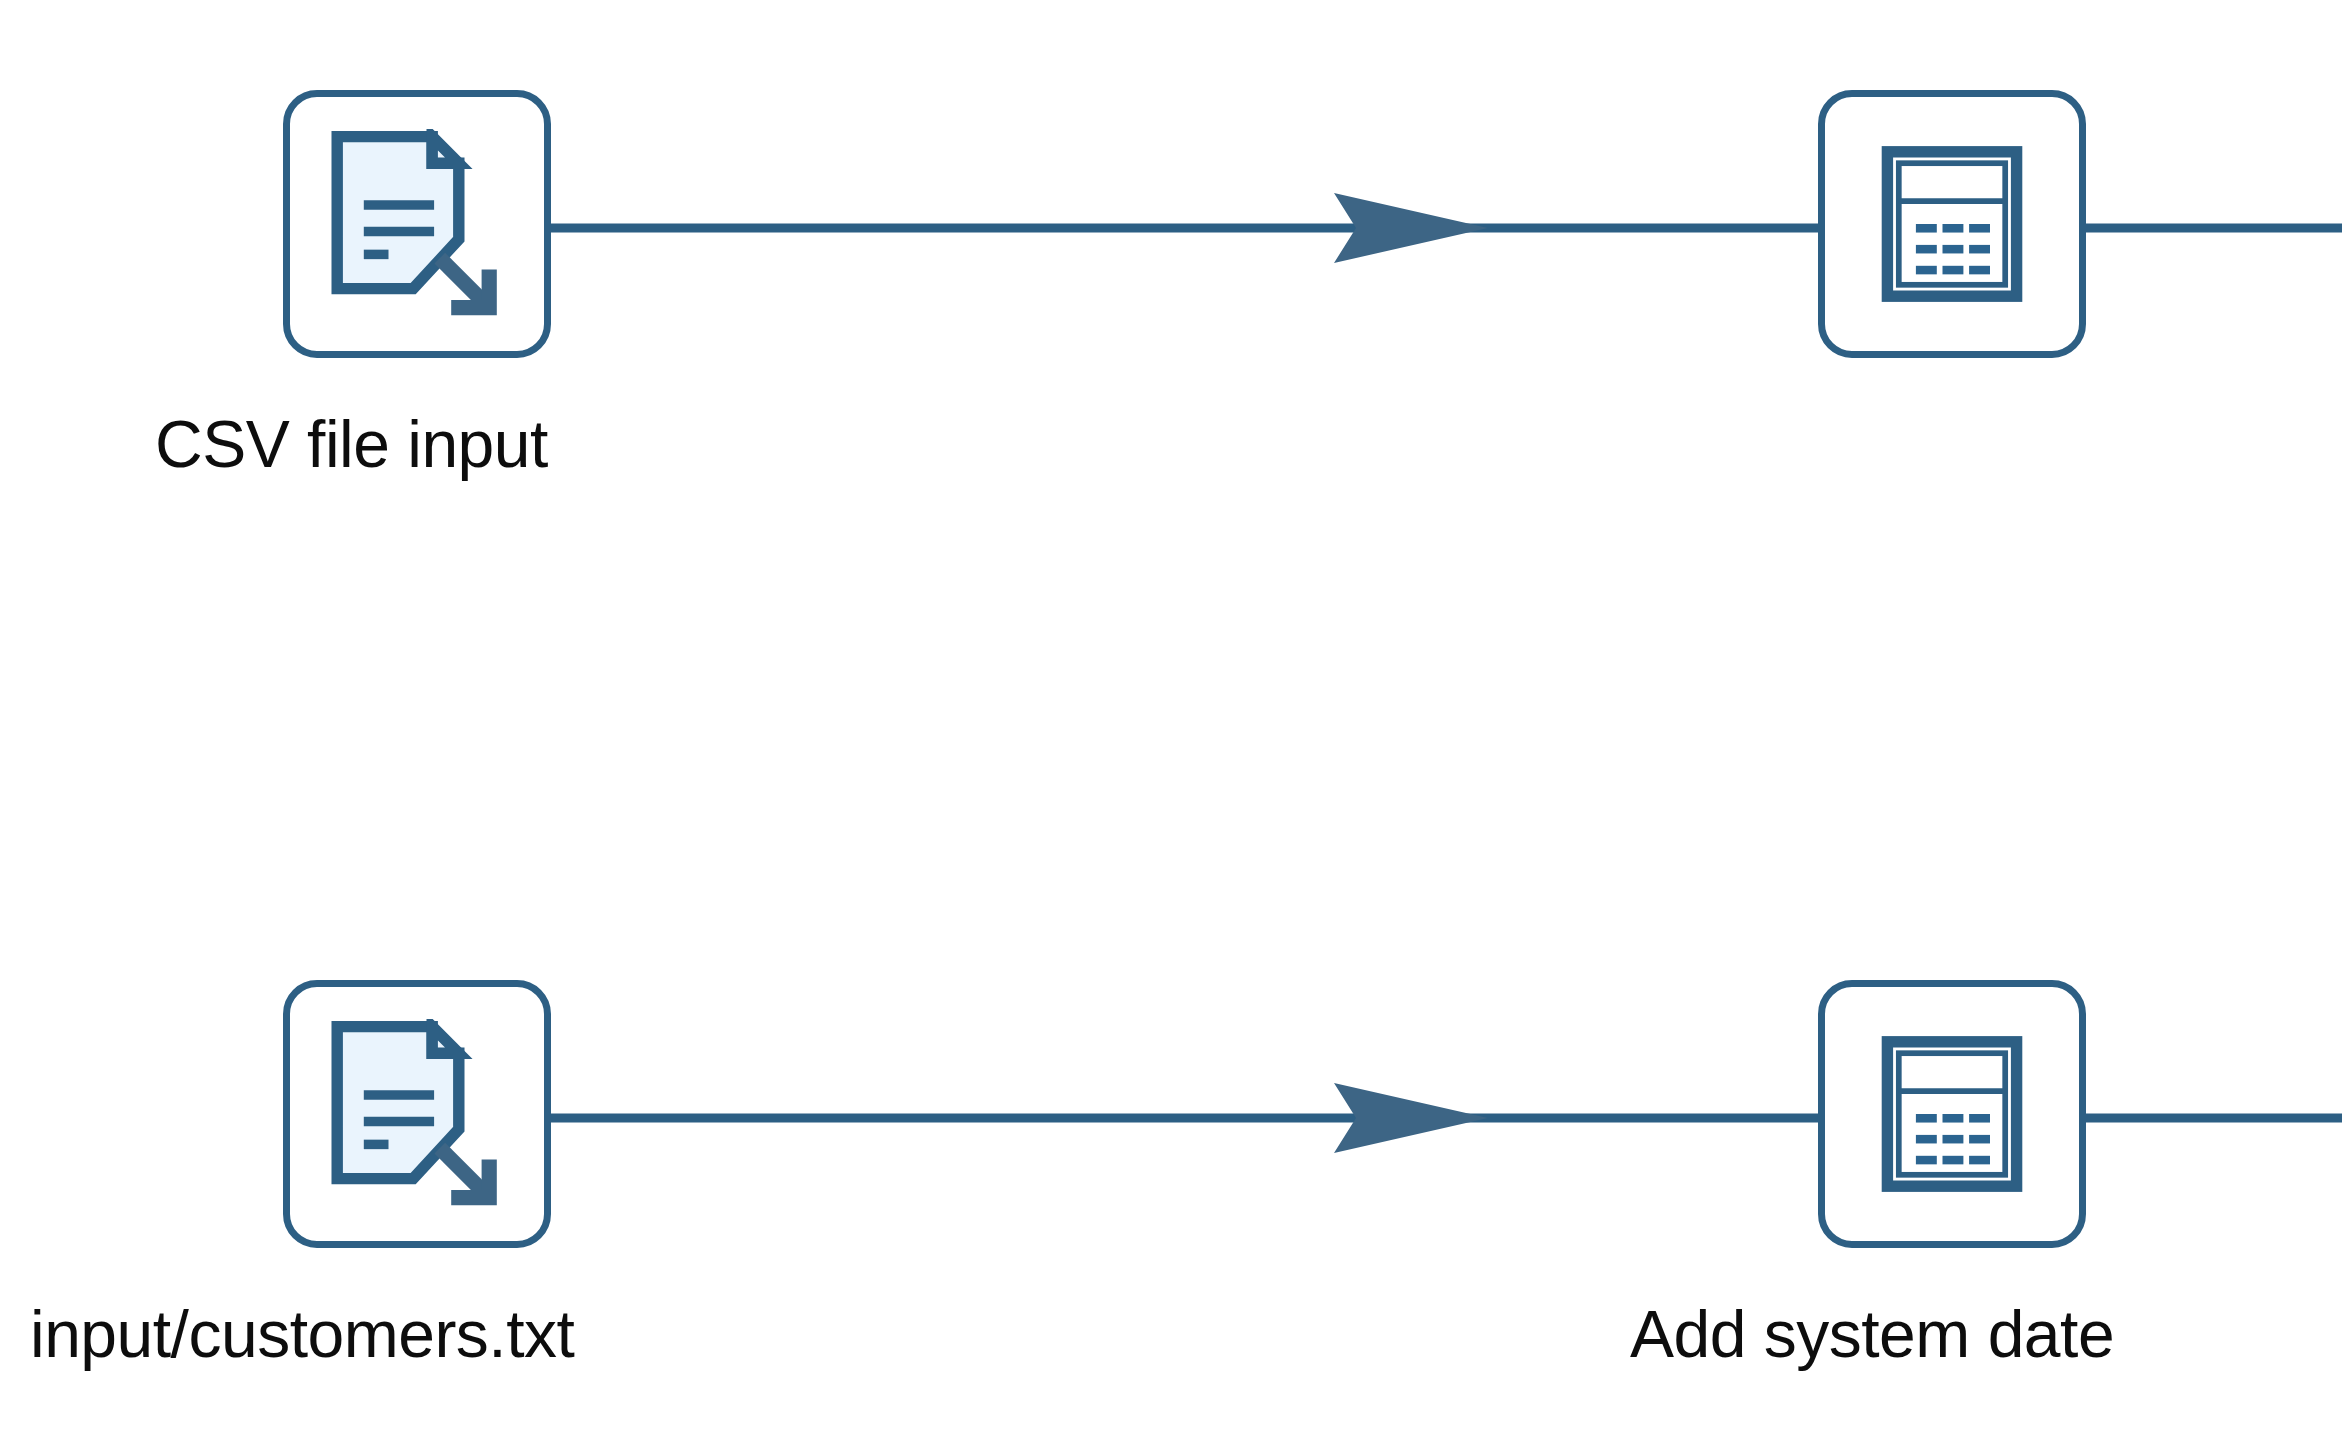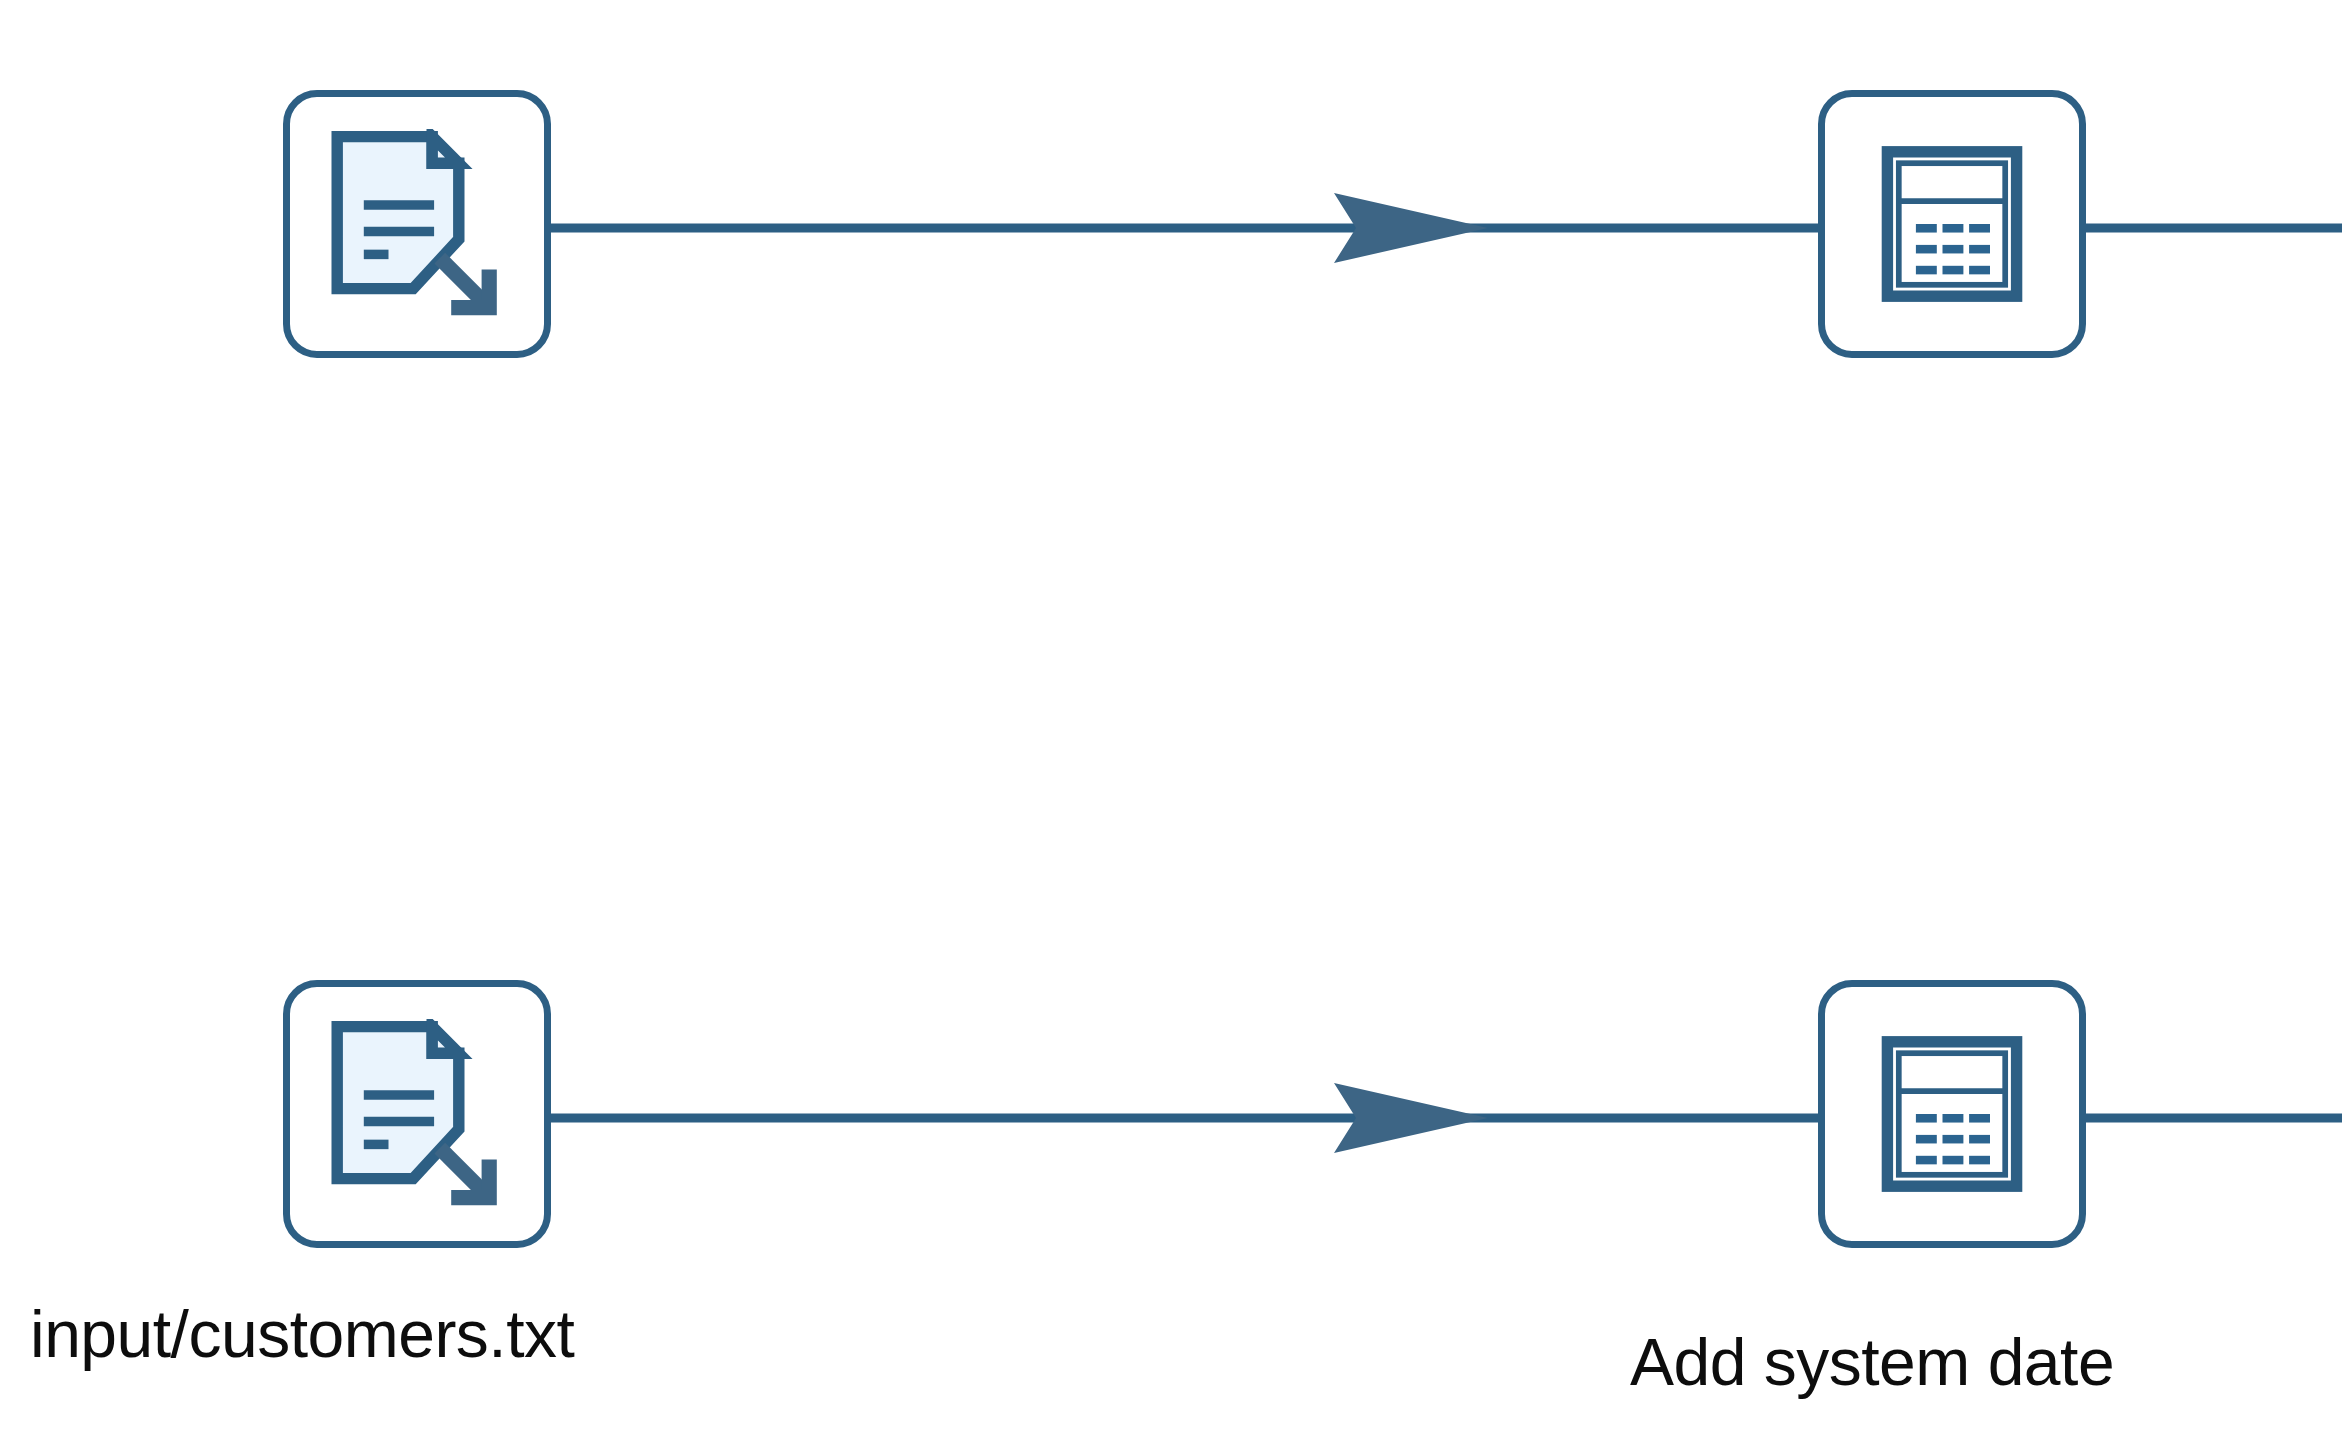--- a/index.html
+++ b/index.html
@@ -57,21 +57,21 @@
   }
   
   #node-csv-file-input { left: 283px; top: 90px; }
   #node-calculator     { left: 1818px; top: 90px; }
   #label-csv-file-input { left: 155px; top: 410px; }
   #label-calculator     { left: 1765px; top: 410px; }
   
   #node-input-customers-txt { left: 283px; top: 980px; }
   #node-add-system-date     { left: 1818px; top: 980px; }
   #label-input-customers-txt { left: 30px; top: 1300px; }
-  #label-add-system-date     { left: 1630px; top: 1300px; margin-top: 28px; }
+  #label-add-system-date     { left: 1630px; top: 1300px; }
 </style>
 </head>
 <body>
 
 <div id="canvas">
 
   <svg class="edge-layer" viewBox="0 0 2342 1436" width="2342" height="1436" xmlns="http://www.w3.org/2000/svg">
 
     <line x1="551" y1="228" x2="1818" y2="228" stroke="#2d5f84" stroke-width="9"></line>
 
@@ -96,20 +96,21 @@
       <line x1="22" y1="40" x2="59" y2="40" stroke="#2d5f84" stroke-width="5"></line>
       <line x1="22" y1="54" x2="59" y2="54" stroke="#2d5f84" stroke-width="5"></line>
       <line x1="22" y1="66" x2="35" y2="66" stroke="#2d5f84" stroke-width="5"></line>
 
       <g fill="none" stroke="#3d6585" stroke-width="8" stroke-linecap="butt">
         <line x1="62" y1="68" x2="88" y2="94"></line>
       </g>
       <path d="M 92 74 L 92 98 L 68 98 L 68 90 L 84 90 L 84 74 Z" fill="#3d6585"></path>
     </svg>
   </div>
+  <div class="node-label" id="label-csv-file-input">CSV file input</div>
 
   <div class="node" id="node-calculator">
     <svg class="node-icon" viewBox="0 0 100 100" xmlns="http://www.w3.org/2000/svg">
 
       <rect x="16" y="12" width="68" height="76" fill="#ffffff" stroke="#2d5f84" stroke-width="6"></rect>
 
       <rect x="22" y="18" width="56" height="64" fill="#ffffff" stroke="#2d5f84" stroke-width="3"></rect>
 
       <line x1="22" y1="38" x2="78" y2="38" stroke="#2d5f84" stroke-width="3"></line>
 

